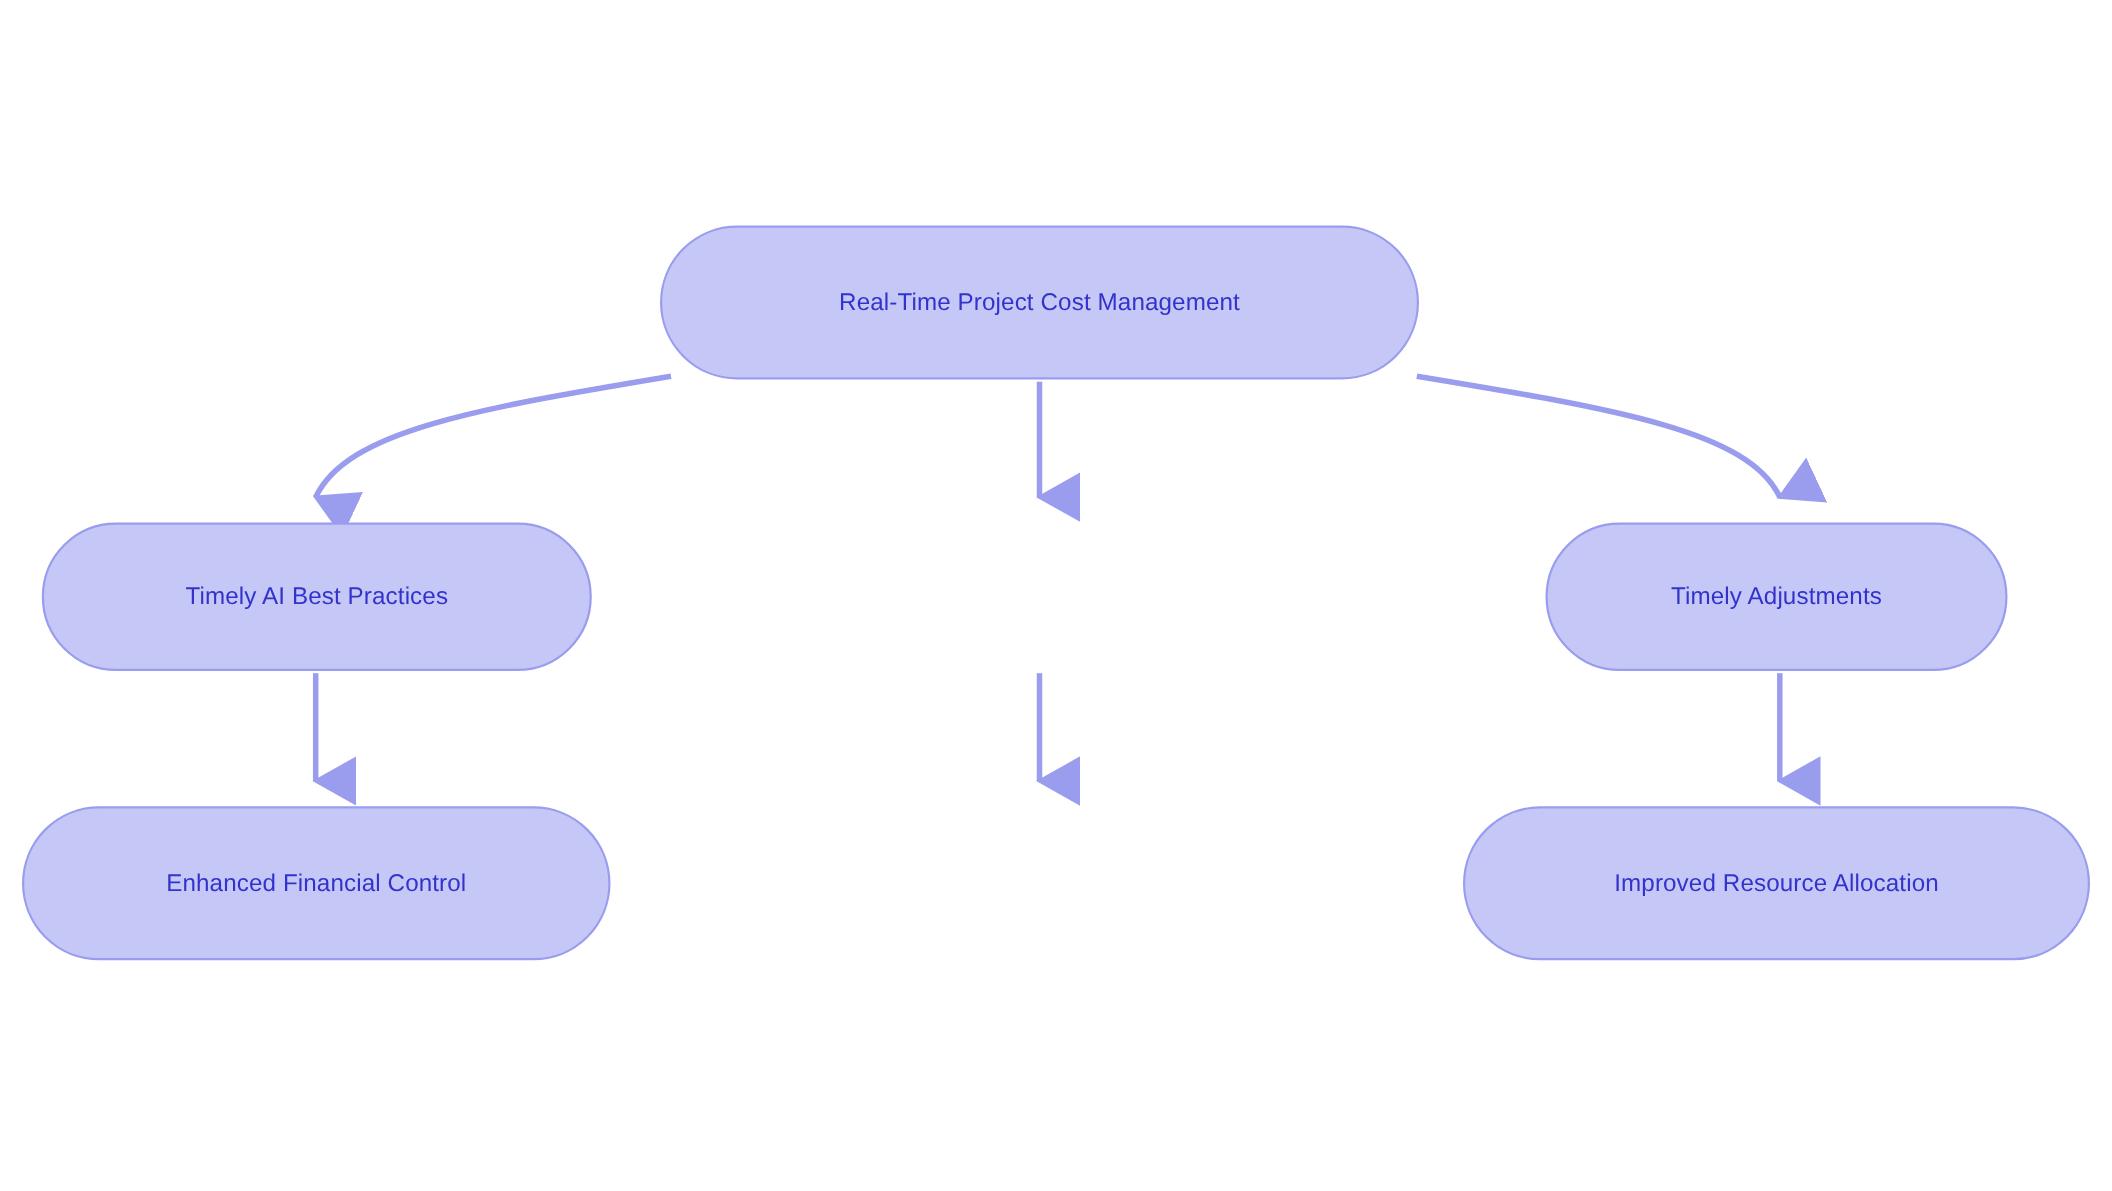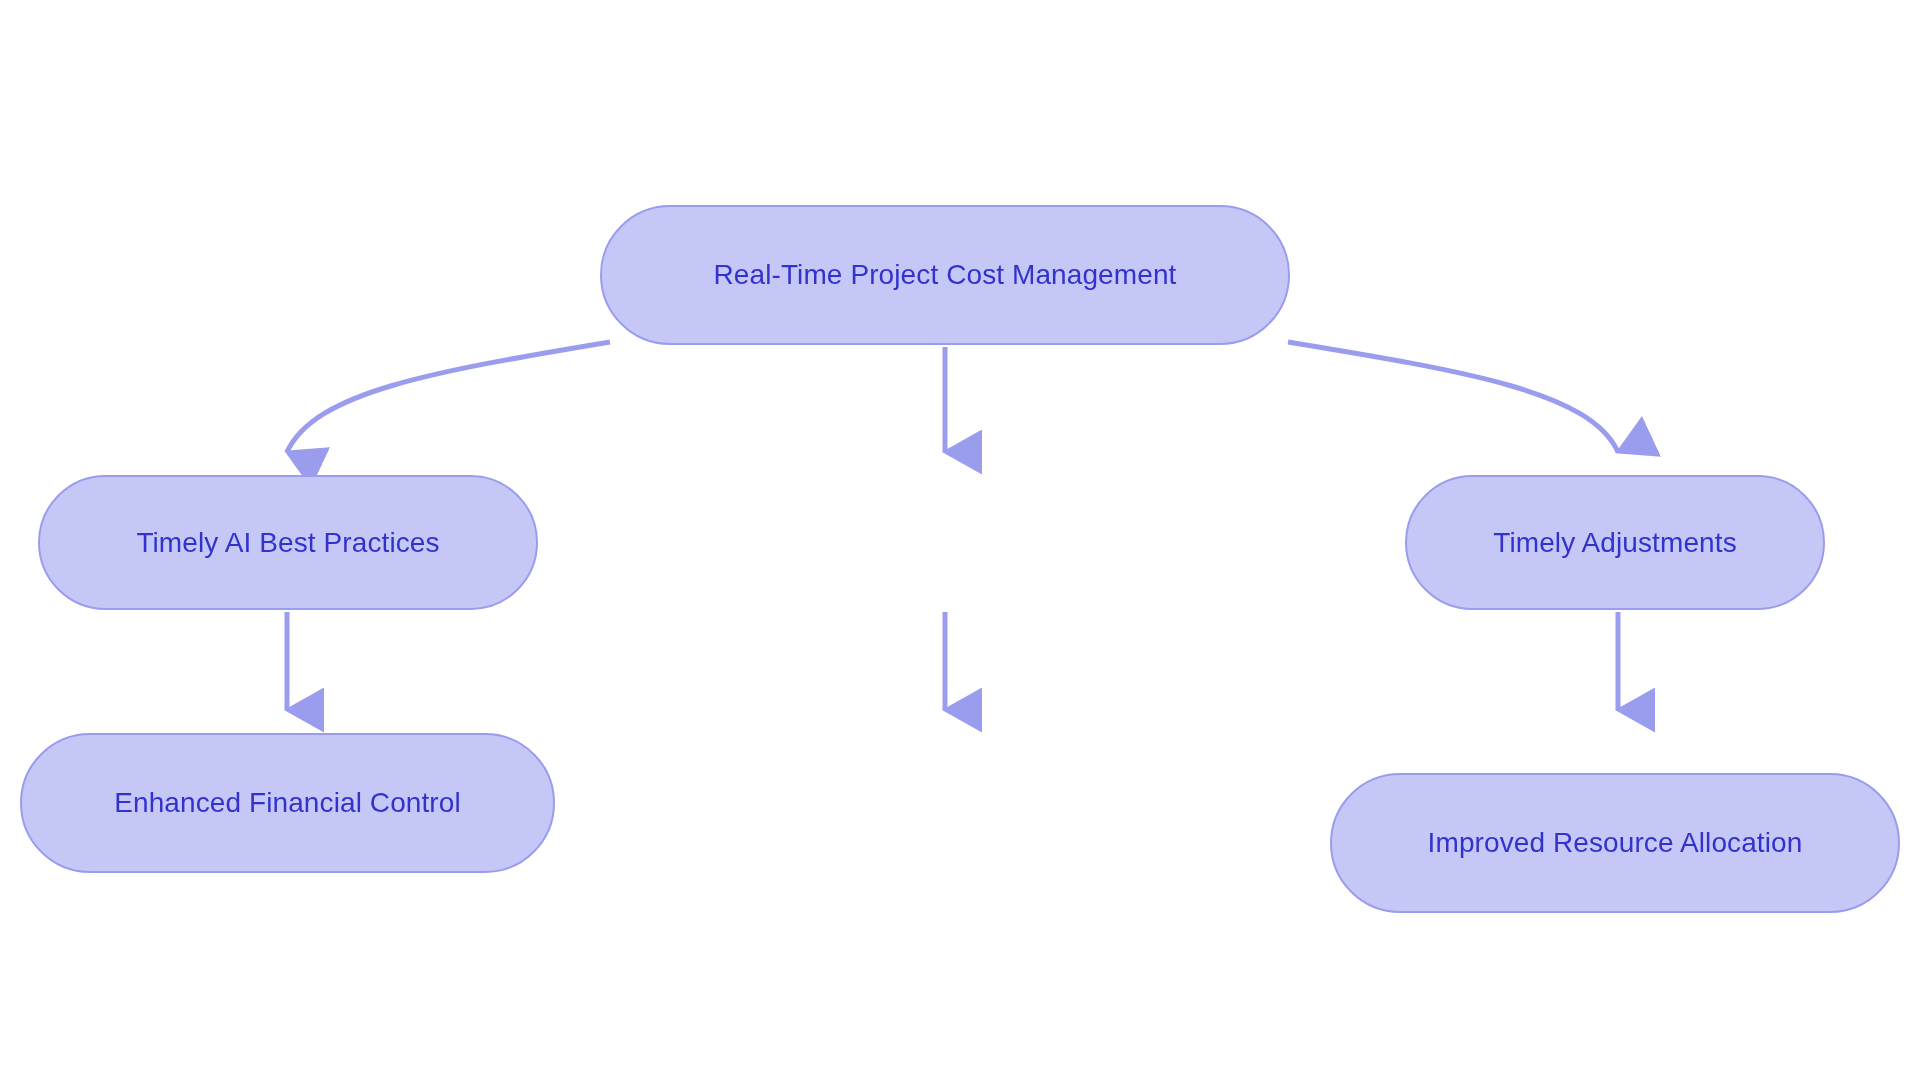--- a/index.html
+++ b/index.html
@@ -35,21 +35,21 @@
     align-items: center;
     justify-content: center;
     background: #c5c8f7;
     border: 2px solid #9a9cee;
     border-radius: 70px;
     color: #3333cc;
     text-align: center;
   }
   .node-label {
     font-family: "Liberation Sans", sans-serif;
-    font-size: 28px;
+    font-size: 22px;
     font-weight: 400;
     line-height: 1.2;
     color: #3333cc;
     letter-spacing: 0.1px;
     white-space: nowrap;
   }
 
   
   #node-root {
     left: 600px;
@@ -89,21 +89,20 @@
     left: 688px;
     top: 733px;
     width: 520px;
     height: 140px;
   }
   #node-improved-resource-allocation {
     left: 1330px;
     top: 733px;
     width: 570px;
     height: 140px;
-    margin-top: 40px;
   }
 </style>
 </head>
 <body>
 
 <div id="canvas">
 
   <svg id="edge-layer" viewBox="0 0 1920 1083" width="1920" height="1083" xmlns="http://www.w3.org/2000/svg">
     <defs>
       <marker id="arrowhead" markerWidth="9" markerHeight="8" refX="4.5" refY="7.4" orient="auto-start-reverse" markerUnits="strokeWidth">

